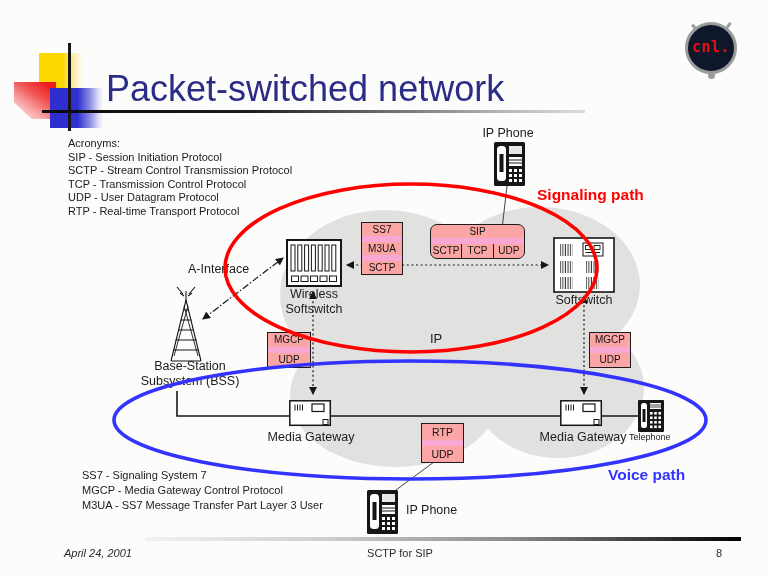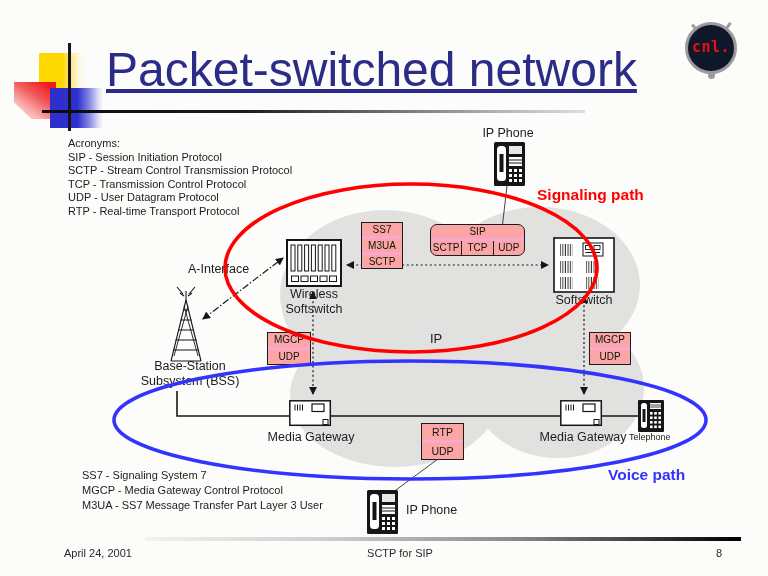--- a/index.html
+++ b/index.html
@@ -1,21 +1,21 @@
 <!DOCTYPE html>
 <html><head>
 <meta charset="utf-8">
 <style>
   html,body { margin:0; padding:0; background:#fcfcfa; }
   .slide { position:relative; width:768px; height:576px; background:#fcfcfa; overflow:hidden;
            font-family:"Liberation Sans", sans-serif; }
   svg.layer { position:absolute; left:0; top:0; }
   .lbl { position:absolute; color:#1c1c1c; font-size:12.5px; line-height:14px; white-space:nowrap; z-index:3; }
   .ctr { text-align:center; }
-  .title { position:absolute; left:106px; top:42px; font-size:48px; color:#2b2b88; z-index:3;text-decoration:underline; }
+  .title { position:absolute; left:106px; top:68px; font-size:36px; color:#2b2b88; z-index:3; }
   
   .sq { position:absolute; z-index:1; }
   .sq-yellow { left:39px; top:53px; width:45px; height:36px;
       background:linear-gradient(90deg,#ffd800 0%,#ffd800 52%,#ffe792 72%,#fff7d8 88%,rgba(255,255,255,0) 100%); }
   .sq-blue { left:50px; top:88px; width:53px; height:40px;
       background:linear-gradient(90deg,#2f2fd0 0%,#2f2fd0 52%,#8b8be4 75%,#d8d8f6 90%,rgba(255,255,255,0) 100%); }
   .sq-red { left:14px; top:82px; width:42px; height:37px;
       background:linear-gradient(215deg,#ee1c1c 12%,#f25a5a 42%,#f9a8a8 68%,#fcdcdc 92%);
       clip-path:polygon(0 0,100% 0,100% 100%,42% 100%,0 55%); }
   .vline { position:absolute; left:68px; top:43px; width:2.5px; height:88px; background:#161616; z-index:2; }
@@ -31,21 +31,21 @@
   .logo-tick { position:absolute; width:2.5px; height:7px; background:#9b9b9b; z-index:3; }
   
   .acro { position:absolute; color:#1c1c1c; font-size:11px; z-index:3; }
   .acro div { line-height:13.6px; }
   .acro-bottom div { line-height:15px; }
   .indent { padding-left:39px; }
   
   .pbox { position:absolute; background:#fca5a5; border:1px solid #1c1c1c; box-sizing:border-box;
       font-size:10px; color:#111; text-align:center; z-index:2; }
   .prow { height:13px; line-height:13px; }
-  .prow + .prow, .sip-cols { border-top:3px solid #f9a8d4; }
+  .prow + .prow, .sip-cols { border-top:6px solid #f9a8d4; }
   .h14 { height:14px; line-height:14px; }
   .h16 { height:16px; line-height:16px; font-size:10.5px; }
   .sip-cols { display:flex; }
   .sip-cols > div { flex:1; height:14px; line-height:14px; }
   .sip-cols > div + div { border-left:1px solid #1c1c1c; }
   
   .path-lbl { position:absolute; font-weight:bold; font-size:15.5px; z-index:4; white-space:nowrap; }
   .sig { left:537px; top:186px; color:#ff0000; }
   .voi { left:608px; top:466px; color:#3333ff; }
   
@@ -266,17 +266,17 @@
 
   <div class="path-lbl sig">Signaling path</div>
   <div class="path-lbl voi">Voice path</div>
 
   <svg class="layer" width="768" height="576" viewBox="0 0 768 576" style="z-index:5;pointer-events:none;">
     <ellipse cx="411" cy="268" rx="186" ry="84" fill="none" stroke="#ff0000" stroke-width="3.6"></ellipse>
     <ellipse cx="410" cy="420" rx="296" ry="59" fill="none" stroke="#3333ff" stroke-width="3.6"></ellipse>
   </svg>
 
   <div class="footer-rule"></div>
-  <div class="foot" style="left:64px;">April 24, 2001</div>
+  <div class="foot" style="left:64px;font-style:italic;">April 24, 2001</div>
   <div class="foot ctr" style="left:340px;width:120px;">SCTP for SIP</div>
   <div class="foot" style="left:716px;">8</div>
 
 </div>
 
 </body></html>

